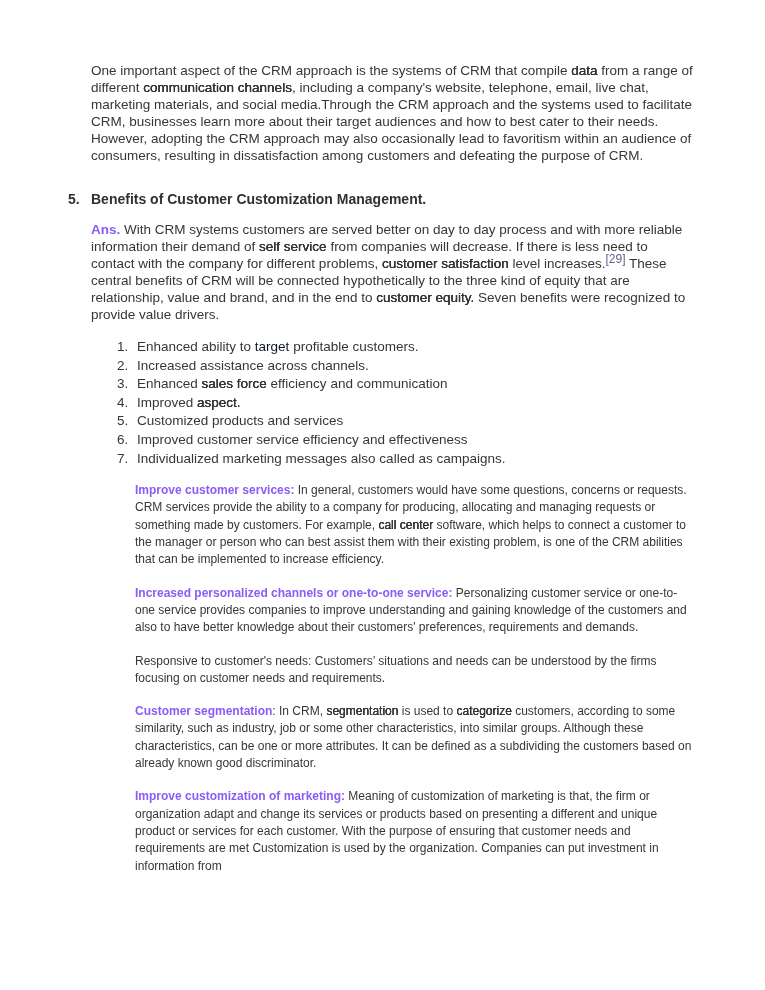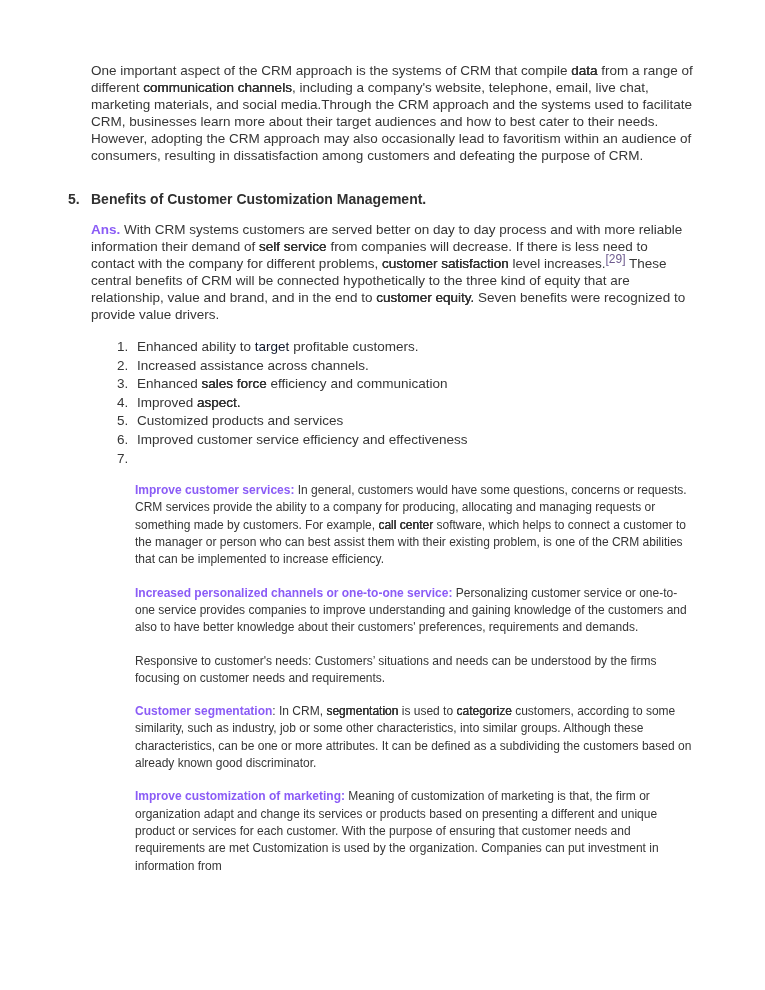--- a/index.html
+++ b/index.html
@@ -105,20 +105,21 @@
       <div class="benefit">
         <span class="marker">5.</span>
         <span class="li-text"><span>Customized products and services</span></span>
       </div>
       <div class="benefit">
         <span class="marker">6.</span>
         <span class="li-text"><span>Improved customer service efficiency and effectiveness</span></span>
       </div>
       <div class="benefit">
         <span class="marker">7.</span>
+        <span class="li-text"><span>Individualized marketing messages also called as campaigns.</span></span>
       </div>
     </div>
 
     <div class="blocks">
       <p class="block"><span class="b">Improve customer services:</span><span> In general, customers would have some questions, concerns or requests. CRM services provide the ability to a company for producing, allocating and managing requests or something made by customers. For example, </span><span class="l">call center</span><span> software, which helps to connect a customer to the manager or person who can best assist them with their existing problem, is one of the CRM abilities that can be implemented to increase efficiency.</span></p>
       <p class="block"><span class="b">Increased personalized channels or one-to-one service:</span><span> Personalizing customer service or one-to-one service provides companies to improve understanding and gaining knowledge of the customers and also to have better knowledge about their customers' preferences, requirements and demands.</span></p>
       <p class="block"><span>Responsive to customer's needs: Customers’ situations and needs can be understood by the firms focusing on customer needs and requirements.</span></p>
       <p class="block"><span class="b">Customer segmentation</span><span>: In CRM, </span><span class="l">segmentation</span><span> is used to </span><span class="l">categorize</span><span> customers, according to some similarity, such as industry, job or some other characteristics, into similar groups. Although these characteristics, can be one or more attributes. It can be defined as a subdividing the customers based on already known good discriminator.</span></p>
       <p class="block"><span class="b">Improve customization of marketing:</span><span> Meaning of customization of marketing is that, the firm or organization adapt and change its services or products based on presenting a different and unique product or services for each customer. With the purpose of ensuring that customer needs and requirements are met Customization is used by the organization. Companies can put investment in information from</span></p>
     </div>

